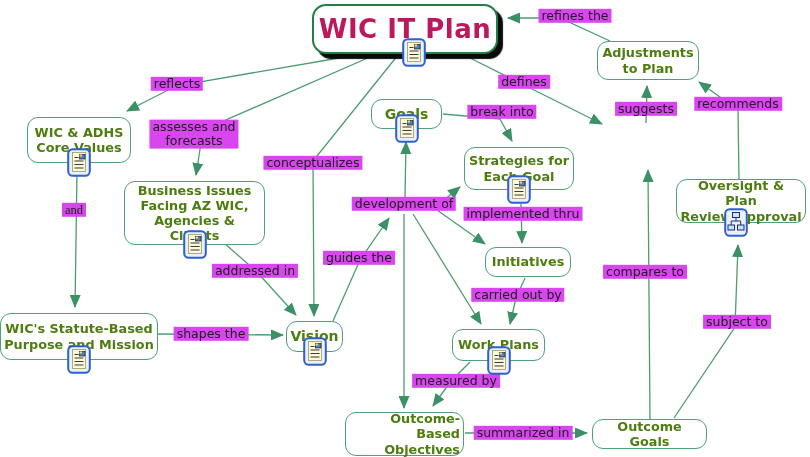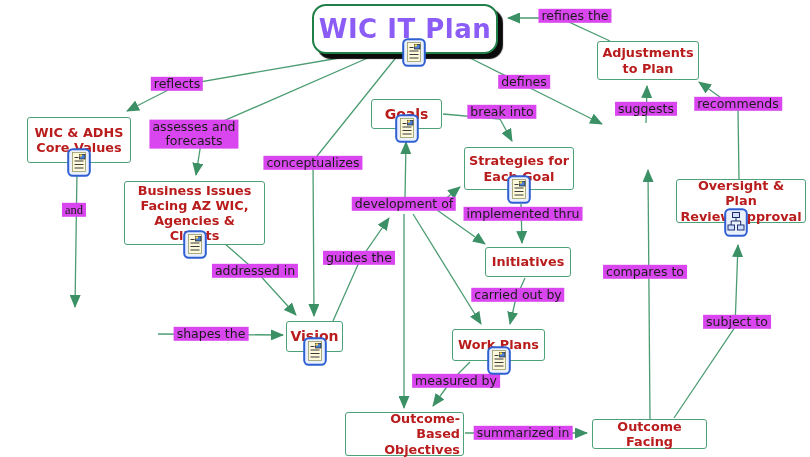--- a/index.html
+++ b/index.html
@@ -5,28 +5,28 @@
   html,body{margin:0;padding:0;background:#fff;}
   #canvas{
     position:relative;width:810px;height:457px;overflow:hidden;background:#ffffff;
     font-family:"DejaVu Sans","Liberation Sans",sans-serif;
   }
   #edges{position:absolute;left:0;top:0;z-index:1;}
   .edge{fill:none;stroke:#4c9c72;stroke-width:1.3px;}
 
   .concept{
     position:absolute;z-index:3;box-sizing:border-box;
-    background:#fff;border:1.6px solid #4da178;border-radius:3px;
+    background:#fff;border:1.6px solid #4da178;border-radius:11px;
     display:flex;align-items:center;justify-content:center;text-align:center;
-    color:#b91c1c;font-weight:bold;font-size:12.8px;line-height:1.18;padding:2px 3px;
+    color:#4d7c0f;font-weight:bold;font-size:12.8px;line-height:1.18;padding:2px 3px;
   }
   .concept .ctext{display:block;}
   .title-node{
     border:2.4px solid #1f7f47;border-radius:14px;font-size:26px;letter-spacing:0.5px;
-    box-shadow:5px 5px 1px #0b0b0b;color:#8b5cf6;
+    box-shadow:5px 5px 1px #0b0b0b;color:#be185d;
   }
   .node-icon{
     position:absolute;left:50%;bottom:-15px;transform:translateX(-50%);
     width:24px;height:29px;z-index:4;cursor:pointer;
   }
   .link-label{
     position:absolute;z-index:2;transform:translate(-50%,-50%);
     background:#d946ef;color:#1c1c1c;font-size:12.5px;line-height:1.15;
     white-space:nowrap;padding:0 3px;text-align:center;
   }
@@ -115,20 +115,30 @@
     <span class="ctext">Business Issues Facing AZ WIC, Agencies &amp; Clients</span>
     <span class="node-icon doc-icon"><svg width="24" height="29" viewBox="0 0 24 29">
   <rect x="1.2" y="1.2" width="21.6" height="26.6" rx="4.5" fill="#eaf1fd" stroke="#2f5fd0" stroke-width="2"></rect>
   <rect x="5.5" y="4.5" width="13" height="19" fill="#fdf9da" stroke="#9a9a66" stroke-width="0.8"></rect>
   <path d="M7.5 9.5h4 M7.5 13h9 M7.5 16.5h9 M7.5 20h9" stroke="#3a3a3a" stroke-width="1.2" fill="none"></path>
   <rect x="12.5" y="6.5" width="5.5" height="4.5" fill="#4a7fd4" stroke="#222" stroke-width="0.7"></rect>
   <path d="M12.5 6.5h2.5v2h-2.5z" fill="#ffd84d"></path>
 </svg></span>
   </div>
 
+  <div class="concept" style="left:0px;top:313px;width:158px;height:47px;">
+    <span class="ctext">WIC's Statute-Based Purpose and Mission</span>
+    <span class="node-icon doc-icon"><svg width="24" height="29" viewBox="0 0 24 29">
+  <rect x="1.2" y="1.2" width="21.6" height="26.6" rx="4.5" fill="#eaf1fd" stroke="#2f5fd0" stroke-width="2"></rect>
+  <rect x="5.5" y="4.5" width="13" height="19" fill="#fdf9da" stroke="#9a9a66" stroke-width="0.8"></rect>
+  <path d="M7.5 9.5h4 M7.5 13h9 M7.5 16.5h9 M7.5 20h9" stroke="#3a3a3a" stroke-width="1.2" fill="none"></path>
+  <rect x="12.5" y="6.5" width="5.5" height="4.5" fill="#4a7fd4" stroke="#222" stroke-width="0.7"></rect>
+  <path d="M12.5 6.5h2.5v2h-2.5z" fill="#ffd84d"></path>
+</svg></span>
+  </div>
 
   <div class="concept" style="left:286px;top:321px;width:57px;height:31px;font-size:14px;">
     <span class="ctext">Vision</span>
     <span class="node-icon doc-icon"><svg width="24" height="29" viewBox="0 0 24 29">
   <rect x="1.2" y="1.2" width="21.6" height="26.6" rx="4.5" fill="#eaf1fd" stroke="#2f5fd0" stroke-width="2"></rect>
   <rect x="5.5" y="4.5" width="13" height="19" fill="#fdf9da" stroke="#9a9a66" stroke-width="0.8"></rect>
   <path d="M7.5 9.5h4 M7.5 13h9 M7.5 16.5h9 M7.5 20h9" stroke="#3a3a3a" stroke-width="1.2" fill="none"></path>
   <rect x="12.5" y="6.5" width="5.5" height="4.5" fill="#4a7fd4" stroke="#222" stroke-width="0.7"></rect>
   <path d="M12.5 6.5h2.5v2h-2.5z" fill="#ffd84d"></path>
 </svg></span>
@@ -169,21 +179,21 @@
   <rect x="12.5" y="6.5" width="5.5" height="4.5" fill="#4a7fd4" stroke="#222" stroke-width="0.7"></rect>
   <path d="M12.5 6.5h2.5v2h-2.5z" fill="#ffd84d"></path>
 </svg></span>
   </div>
 
   <div class="concept" style="left:345px;top:412px;width:119px;height:44px;text-align:right;">
     <span class="ctext">Outcome-Based Objectives</span>
   </div>
 
   <div class="concept" style="left:592px;top:419px;width:115px;height:30px;">
-    <span class="ctext">Outcome Facing</span>
+    <span class="ctext">Outcome Goals</span>
   </div>
 
 
   <div class="concept" style="left:597px;top:41px;width:102px;height:39px;">
     <span class="ctext">Adjustments to Plan</span>
   </div>
 
   <div class="concept" style="left:676px;top:179px;width:130px;height:44px;">
     <span class="ctext">Oversight &amp; Plan Review/Approval</span>
     <span class="node-icon cmap-icon" style="left:calc(50% - 5px);"><svg width="24" height="29" viewBox="0 0 24 29">

